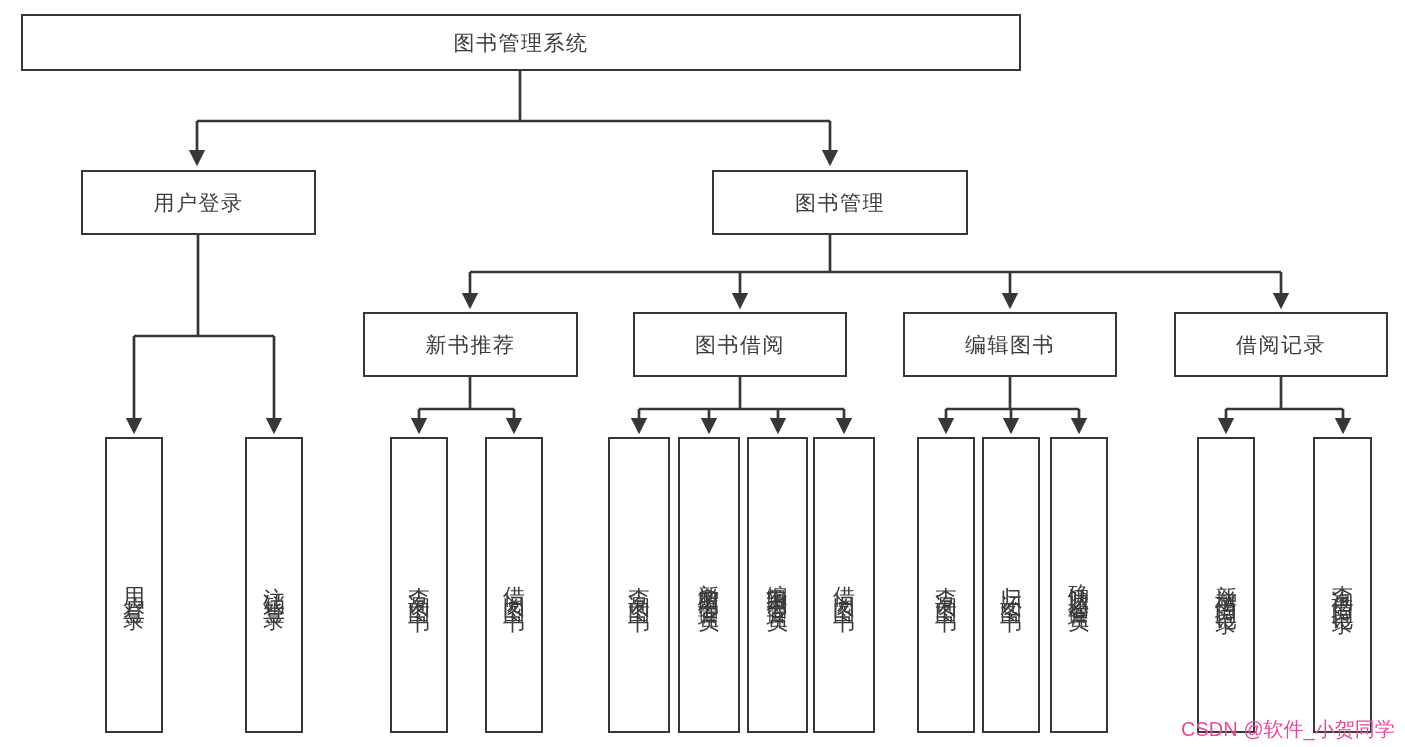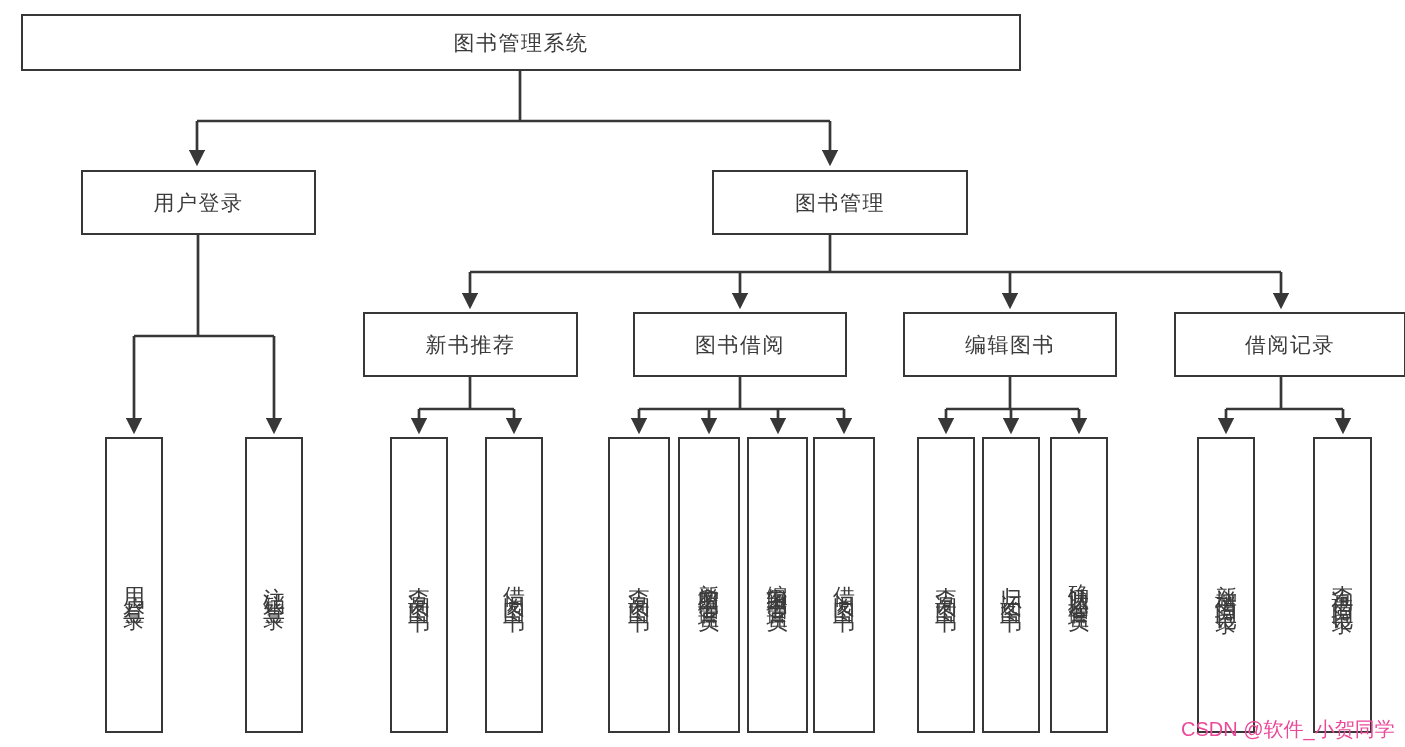--- a/index.html
+++ b/index.html
@@ -109,21 +109,21 @@
 
 <div class="box h" style="left:363px;top:312px;width:215px;height:65px">
   <span class="lbl">新书推荐</span>
 </div>
 <div class="box h" style="left:633px;top:312px;width:214px;height:65px">
   <span class="lbl">图书借阅</span>
 </div>
 <div class="box h" style="left:903px;top:312px;width:214px;height:65px">
   <span class="lbl">编辑图书</span>
 </div>
-<div class="box h" style="left:1174px;top:312px;width:232px;height:65px">
+<div class="box h" style="left:1174px;top:312px;width:214px;height:65px">
   <span class="lbl">借阅记录</span>
 </div>
 
 <div class="box v" style="left:105px;top:437px;width:58px;height:296px">
   <span class="lbl">用户登录</span>
 </div>
 <div class="box v" style="left:245px;top:437px;width:58px;height:296px">
   <span class="lbl">注销登录</span>
 </div>
 

